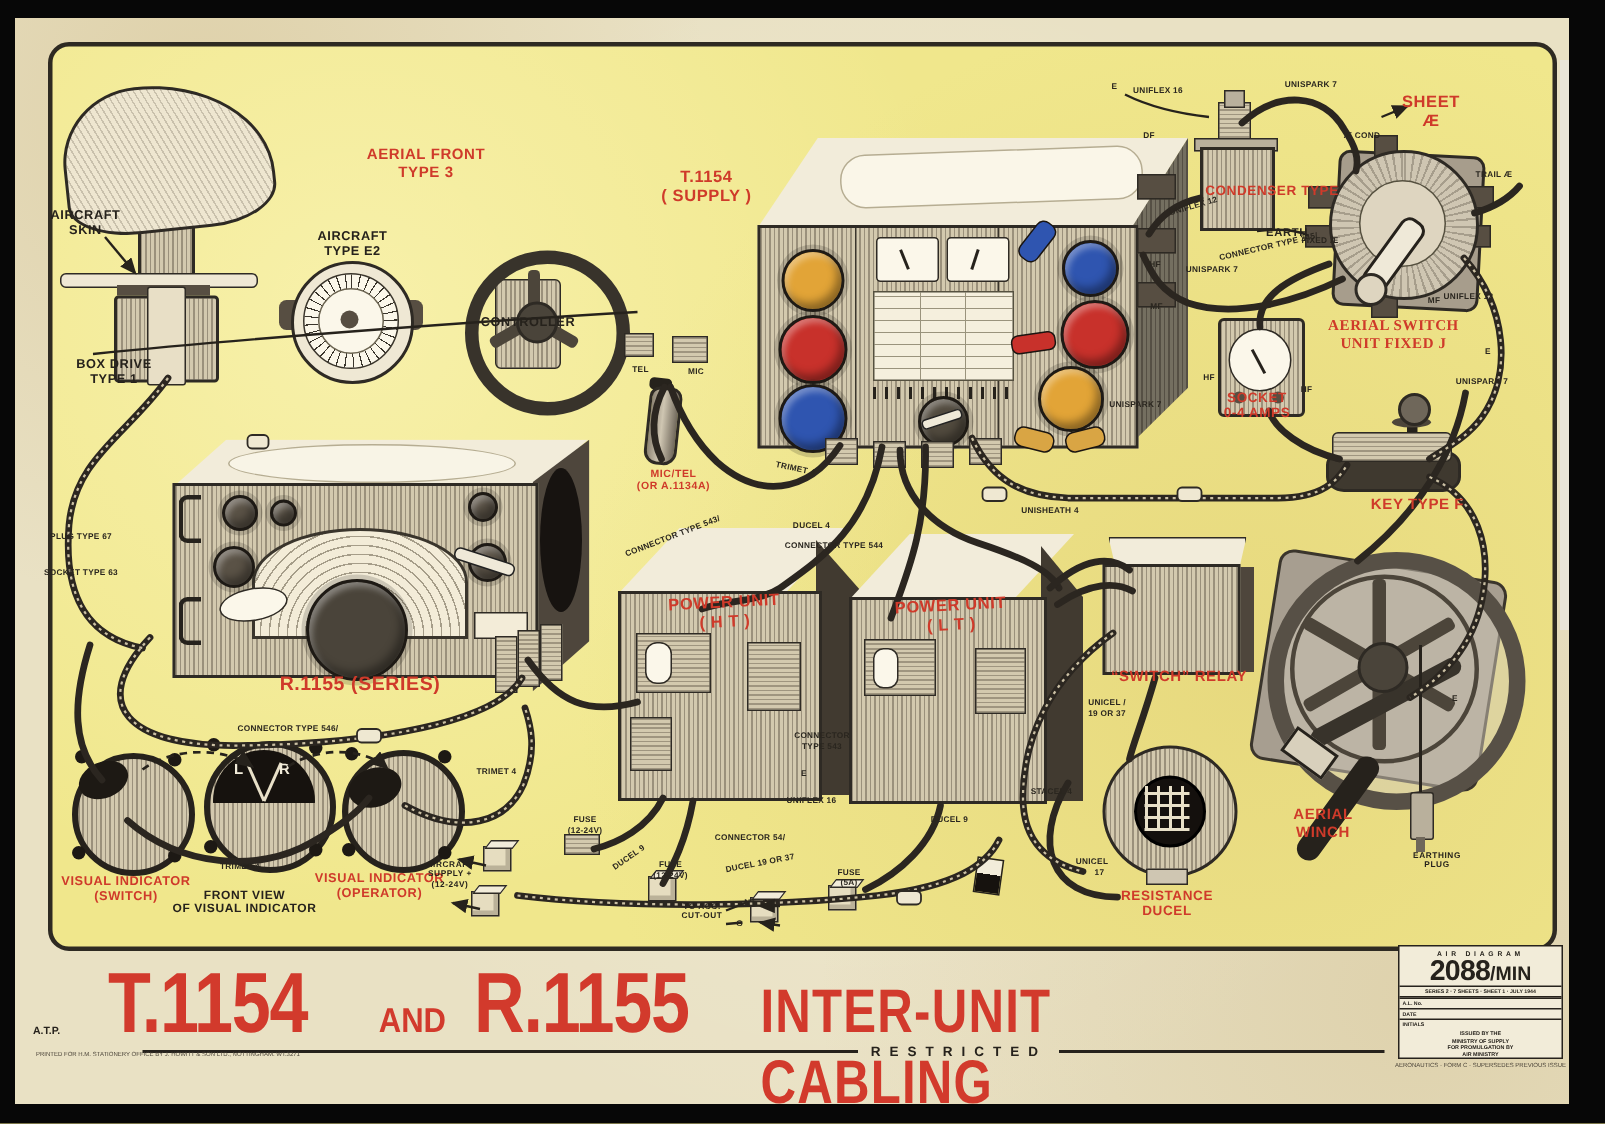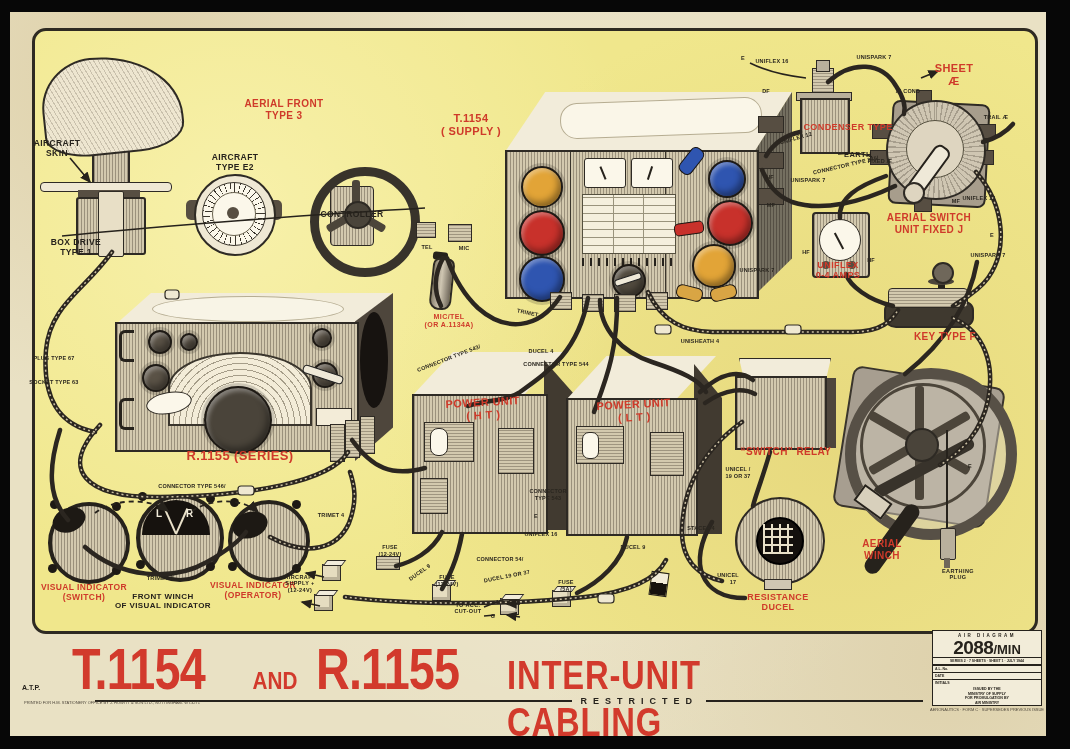--- a/index.html
+++ b/index.html
@@ -344,26 +344,26 @@
       <div>T.1154</div>
       <div>( SUPPLY )</div>
     </div>
     <div class="plabel red" style="left: 848px; top: 122px; font-size: 9px;">
       <div>CONDENSER TYPE</div>
     </div>
     <div class="plabel red" style="left: 954px; top: 62px; font-size: 11px;">
       <div>SHEET</div>
       <div>Æ</div>
     </div>
-    <div class="plabel red" style="left: 929px; top: 212px; font-size: 10px;">
+    <div class="plabel red" style="left: 929px; top: 212px; font-size: 10px; font-family: Liberation Serif, serif;">
       <div>AERIAL SWITCH</div>
       <div>UNIT FIXED J</div>
     </div>
     <div class="plabel red" style="left: 838px; top: 260px; font-size: 9px;">
-      <div>UNIFLEX</div>
+      <div>SOCKET</div>
       <div>0-4 AMPS</div>
     </div>
     <div class="plabel red" style="left: 945px; top: 331px; font-size: 10px;">
       <div>KEY TYPE F</div>
     </div>
     <div class="plabel red" style="left: 240px; top: 449px; font-size: 13px;">
       <div>R.1155  (SERIES)</div>
     </div>
     <div class="plabel red" style="left: 483px; top: 396px; font-size: 11px; transform: translateX(-50%) rotate(-3deg);">
       <div>POWER UNIT</div>
@@ -408,21 +408,21 @@
       <div>AIRCRAFT</div>
       <div>TYPE E2</div>
     </div>
     <div class="plabel blk" style="left: 352px; top: 172px; font-size: 8.5px; margin-top: 38px;">
       <div>CONTROLLER</div>
     </div>
     <div class="plabel blk" style="left: 858px; top: 151px; font-size: 7.5px;">
       <div>EARTH</div>
     </div>
     <div class="plabel blk" style="left: 163px; top: 592px; font-size: 8px;">
-      <div>FRONT WINCH</div>
+      <div>FRONT VIEW</div>
       <div>OF VISUAL INDICATOR</div>
     </div>
     <div class="plabel blk" style="left: 958px; top: 568px; font-size: 5.5px;">
       <div>EARTHING</div>
       <div>PLUG</div>
     </div>
     <div class="plabel blk" style="left: 300px; top: 574px; font-size: 5.5px;">
       <div>AIRCRAFT</div>
       <div>SUPPLY +</div>
       <div>(12-24V)</div>

